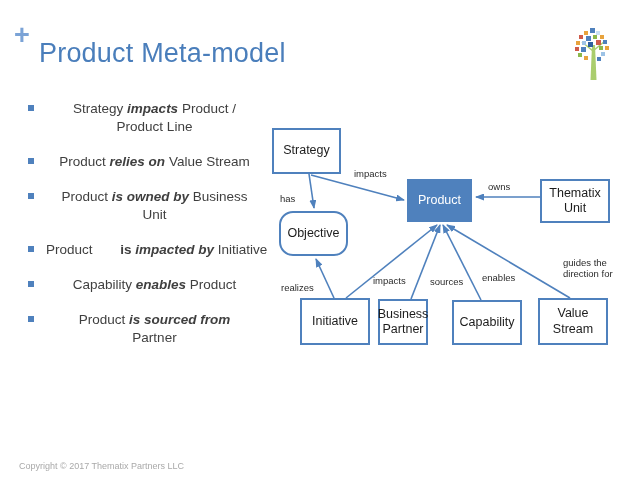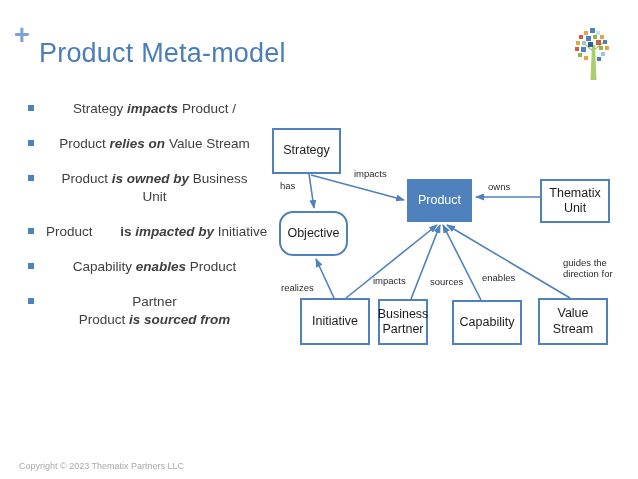--- a/index.html
+++ b/index.html
@@ -91,42 +91,43 @@
     <rect x="4" y="26" width="4" height="4" fill="#8cb84b"></rect>
     <rect x="27" y="25" width="4" height="4" fill="#9dc3e6"></rect>
     <rect x="10" y="29" width="4" height="4" fill="#e8a33d"></rect>
     <rect x="23" y="30" width="4" height="4" fill="#4f81bd"></rect>
   </svg>
 
   <div class="bullets">
       <div class="bullet-item">
         <span class="bullet-square"></span>
         <div class="bullet-line"><span>Strategy </span><span class="bi">impacts</span><span> Product /</span></div>
+        <div class="bullet-line"><span>Product Line</span></div>
       </div>
       <div class="bullet-item">
         <span class="bullet-square"></span>
         <div class="bullet-line"><span>Product </span><span class="bi">relies on</span><span> Value Stream</span></div>
       </div>
       <div class="bullet-item">
         <span class="bullet-square"></span>
         <div class="bullet-line"><span>Product </span><span class="bi">is owned by</span><span> Business</span></div>
         <div class="bullet-line"><span>Unit</span></div>
       </div>
       <div class="bullet-item">
         <span class="bullet-square"></span>
         <div class="bullet-line"><span>Product </span><span class="b">is</span><span> </span><span class="bi">impacted by</span><span> Initiative</span></div>
       </div>
       <div class="bullet-item">
         <span class="bullet-square"></span>
         <div class="bullet-line"><span>Capability </span><span class="bi">enables</span><span> Product</span></div>
       </div>
       <div class="bullet-item">
         <span class="bullet-square"></span>
+        <div class="bullet-line"><span>Product </span><span class="bi">is sourced from</span></div>
         <div class="bullet-line"><span>Partner</span></div>
-        <div class="bullet-line"><span>Product </span><span class="bi">is sourced from</span></div>
       </div>
     </div>
 
   <div class="diagram">
     <svg id="edges-svg" width="638" height="479">
       <defs>
         <marker id="arrowhead" markerWidth="9" markerHeight="7" refX="8" refY="3.5" orient="auto" markerUnits="userSpaceOnUse">
           <path d="M0,0 L9,3.5 L0,7 Z" fill="#4f81bd"></path>
         </marker>
       </defs>
@@ -140,25 +141,25 @@
         <line x1="570" y1="298" x2="447" y2="225" class="edge-line" marker-end="url(#arrowhead)"></line>
       </svg>
   <div class="node" style="left: 272px; top: 128px; width: 69px; height: 46px;">Strategy</div>
       <div class="node" style="left: 279px; top: 211px; width: 69px; height: 45px; border-radius: 14px;">Objective</div>
       <div class="node node-blue" style="left: 407px; top: 179px; width: 65px; height: 43px;">Product</div>
       <div class="node" style="left: 540px; top: 179px; width: 70px; height: 44px;">Thematix Unit</div>
       <div class="node" style="left: 300px; top: 298px; width: 70px; height: 47px;">Initiative</div>
       <div class="node" style="left: 378px; top: 299px; width: 50px; height: 46px;">Business Partner</div>
       <div class="node" style="left: 452px; top: 300px; width: 70px; height: 45px;">Capability</div>
       <div class="node" style="left: 538px; top: 298px; width: 70px; height: 47px;">Value Stream</div>
-      <div class="edge-label" style="left: 280px; top: 180px;">has</div>
+      <div class="edge-label" style="left: 280px; top: 193px;">has</div>
       <div class="edge-label" style="left: 354px; top: 168px;">impacts</div>
       <div class="edge-label" style="left: 488px; top: 181px; text-align: right;">owns</div>
       <div class="edge-label" style="left: 281px; top: 282px;">realizes</div>
       <div class="edge-label" style="left: 373px; top: 275px;">impacts</div>
       <div class="edge-label" style="left: 430px; top: 276px;">sources</div>
       <div class="edge-label" style="left: 482px; top: 272px;">enables</div>
       <div class="edge-label wrap" style="left: 563px; top: 257px; width: 54px;">guides the direction for</div>
     </div>
 
-  <div class="footer">Copyright © 2023 Thematix Partners LLC</div>
+  <div class="footer">Copyright © 2017 Thematix Partners LLC</div>
 
 </div>
 
 </body></html>

